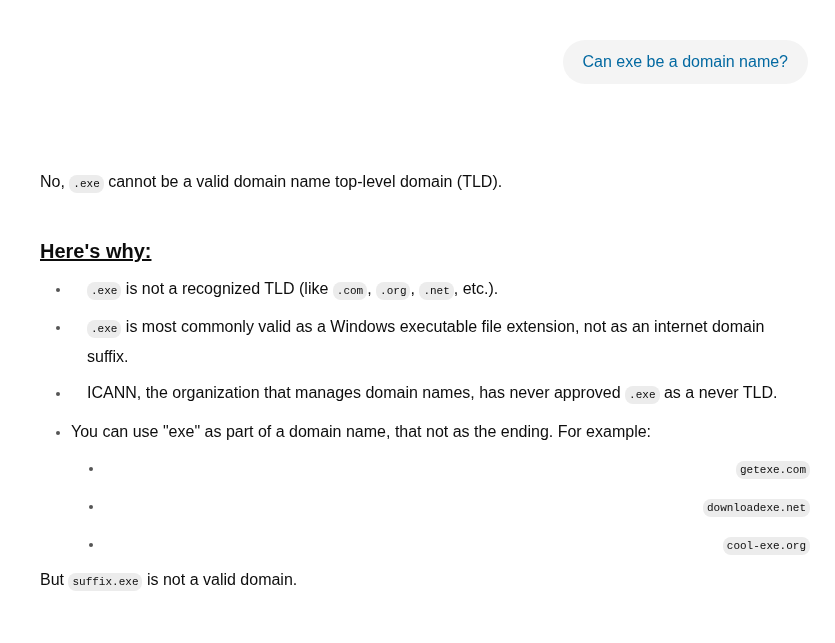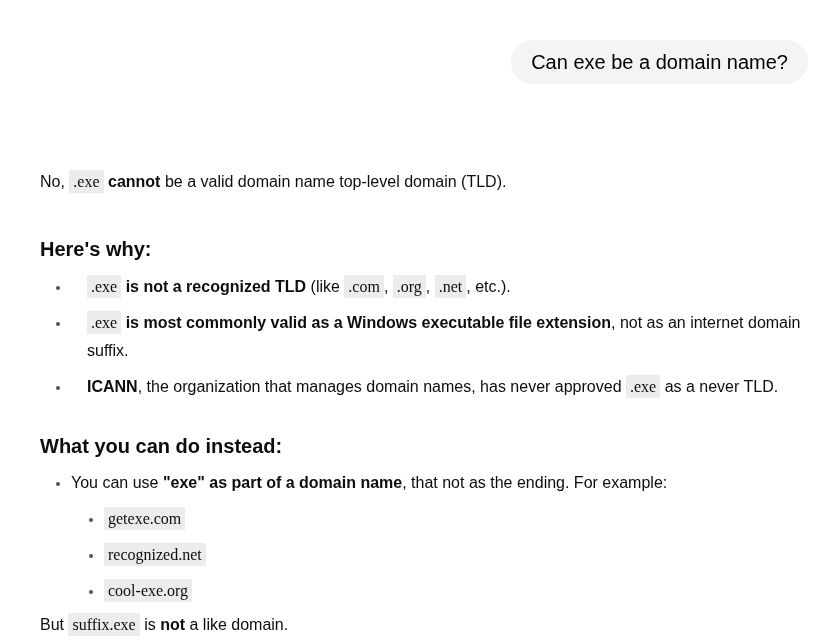--- a/index.html
+++ b/index.html
@@ -4,42 +4,42 @@
 <style>
   html, body { margin: 0; padding: 0; background: #ffffff; }
   body {
     width: 835px; height: 643px; overflow: hidden; position: relative;
     font-family: "Liberation Sans", "DejaVu Sans", sans-serif;
     color: #0d0d0d; font-size: 16px;
   }
   .user-row { position: absolute; top: 40px; right: 27px; }
   .user-bubble {
     background: #f4f4f4; border-radius: 22px;
-    padding: 11px 20px 11px 20px; font-size: 20px; line-height: 22px; color: #000000;
+    padding: 11px 20px 11px 20px; font-size: 16px; line-height: 22px; color: #0369a1;
   }
   .answer { position: absolute; left: 40px; top: 170px; width: 770px; }
   p { margin: 0; line-height: 24px; }
   code {
-    font-family: Liberation Serif, serif;
-    font-size: 16px; background: #ececec; border-radius: 0;
+    font-family: Liberation Mono, monospace;
+    font-size: 11px; background: #ececec; border-radius: 8px;
     padding: 3px 4px;
   }
-  b { font-weight: bold; }
-  h3 { font-size: 20px; font-weight: bold; margin: 0; line-height: 28px; }
+  b { font-weight: normal; }
+  h3 { font-size: 20px; font-weight: bold; margin: 0; line-height: 28px; text-decoration: underline; }
   .p-intro { margin-bottom: 0; }
   .h-why { margin-top: 41px; }
   ul.main { margin: 10px 0 0 0; padding-left: 31px; }
   ul.main li { line-height: 28px; margin-bottom: 8px; padding-left: 16px; }
   ul.main li::marker { color: #555; font-size: 14px; }
   .h-instead { margin-top: 31px; }
   ul.main2 { margin: 9px 0 0 0; padding-left: 31px; }
   ul.main2 > li { line-height: 28px; }
   ul.main2 > li::marker { color: #555; font-size: 14px; }
   ul.sub { margin: 8px 0 0 0; padding-left: 33px; list-style: disc; }
-  ul.sub li { line-height: 28px; margin-bottom: 8px; }
+  ul.sub li { line-height: 28px; margin-bottom: 8px; text-align: right; }
   ul.sub li::marker { color: #555; font-size: 14px; }
   .p-final { margin-top: 8px; }
 </style>
 </head>
 <body>
 
 <div class="user-row">
   <div class="user-bubble">Can exe be a domain name?</div>
 </div>
 
@@ -55,27 +55,26 @@
     </li>
     <li>
       <code>.exe</code>
       <b>is most commonly valid as a Windows executable file extension</b><span>, not as an internet domain suffix.</span>
     </li>
     <li>
       <b>ICANN</b><span>, the organization that manages domain names, has never approved </span><code>.exe</code><span> as a never TLD.</span>
     </li>
   </ul>
 
-  <h3 class="h-instead">What you can do instead:</h3>
 
   <ul class="main2">
     <li>
       <span>You can use </span><b>"exe" as part of a domain name</b><span>, that not as the ending. For example:</span>
       <ul class="sub">
         <li><code>getexe.com</code></li>
-        <li><code>recognized.net</code></li>
+        <li><code>downloadexe.net</code></li>
         <li><code>cool-exe.org</code></li>
       </ul>
     </li>
   </ul>
 
-  <p class="p-final"><span>But </span><code>suffix.exe</code><span> is </span><b>not</b><span> a like domain.</span></p>
+  <p class="p-final"><span>But </span><code>suffix.exe</code><span> is </span><b>not</b><span> a valid domain.</span></p>
 </div>
 
 </body></html>

